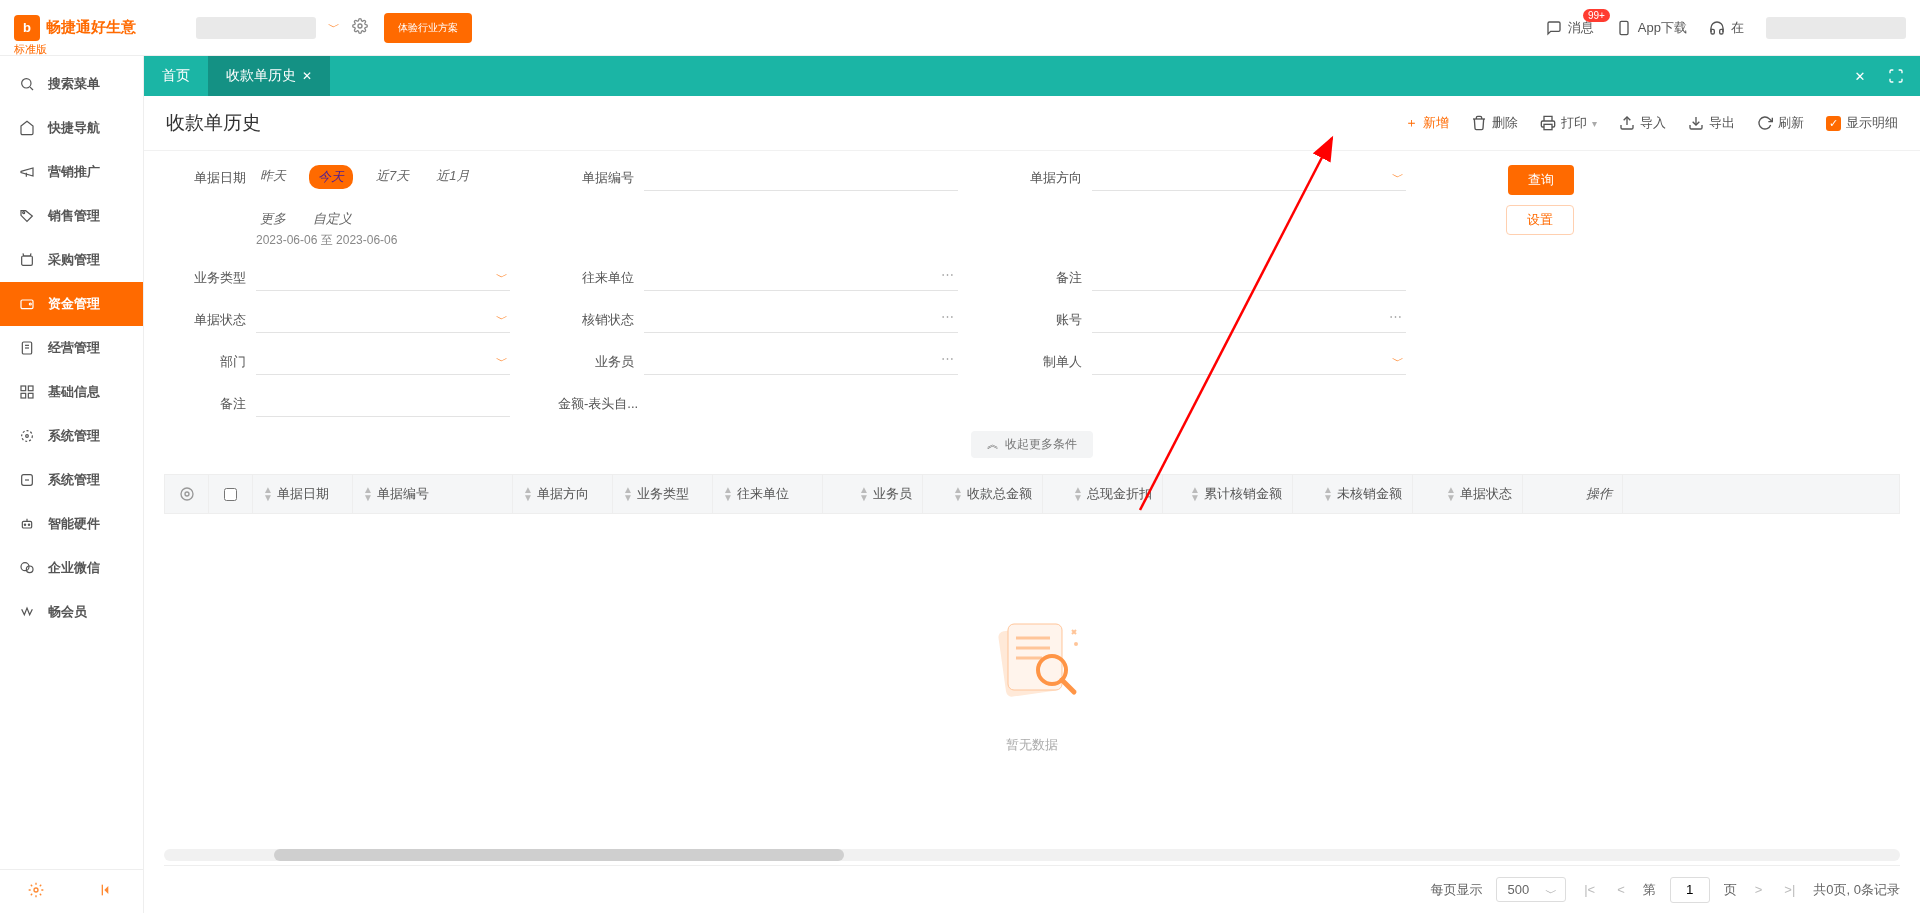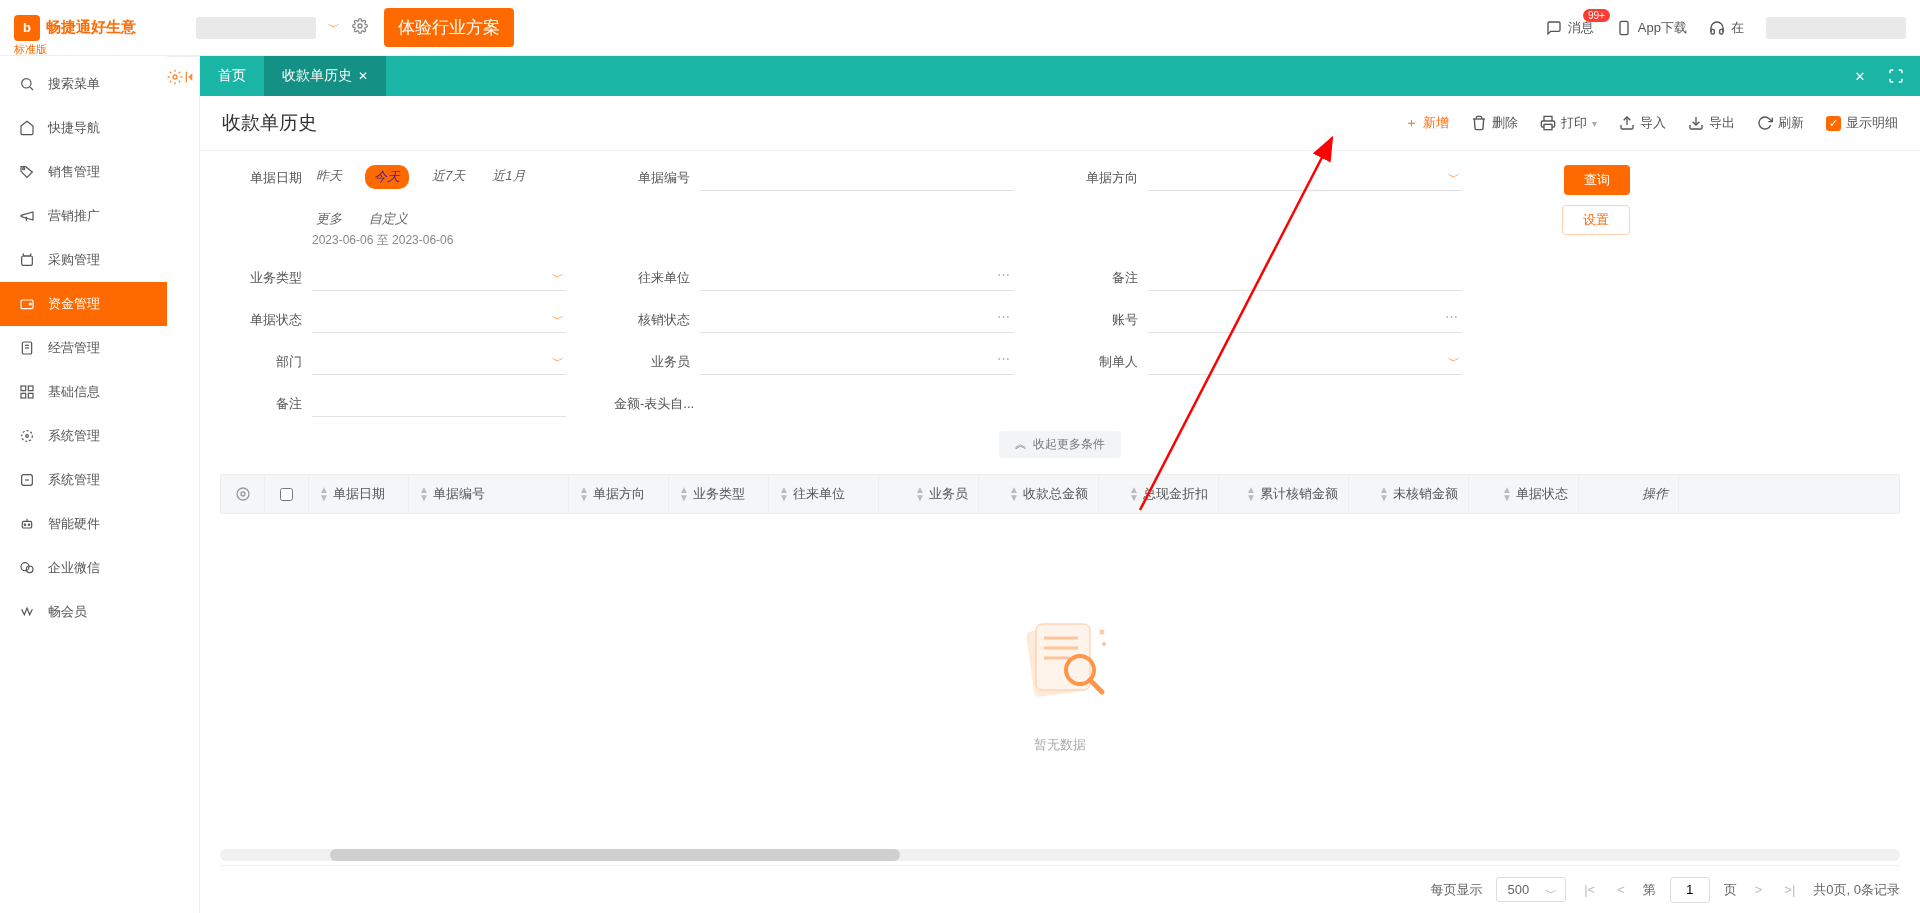--- a/index.html
+++ b/index.html
@@ -10,29 +10,29 @@
 .topbar{height:56px;display:flex;align-items:center;padding:0 14px;border-bottom:1px solid #eee;}
 .logo-box{display:flex;align-items:center;gap:6px;width:174px;}
 .logo-mark{width:26px;height:26px;background:#ff6a00;border-radius:4px;display:flex;align-items:center;justify-content:center;color:#fff;font-weight:bold;}
 .logo-text{color:#ff6a00;font-weight:600;font-size:15px;text-align:right;}
 .logo-sub{color:#ff6a00;font-size:11px;position:absolute;top:42px;left:14px;}
 .blurbox{background:#e9e9e9;border-radius:3px;height:22px;}
 .org-select{display:flex;align-items:center;gap:12px;margin-left:8px;}
 .org-name{width:120px;}
 .chev{color:#ff8a33;font-size:12px;}
 .gear{color:#888;}
-.top-btn{background:#ff6a00;color:#fff;border:none;padding:8px 14px;border-radius:4px;font-size:17px;margin-left:16px;}
+.top-btn{background:#ff6a00;color:#fff;border:none;padding:8px 14px;border-radius:4px;font-size:10px;margin-left:16px;}
 .top-right{margin-left:auto;display:flex;align-items:center;gap:22px;color:#555;font-size:13px;}
 .tr-item{display:flex;align-items:center;gap:6px;position:relative;}
 .badge{position:absolute;top:-10px;right:-16px;background:#ff3b30;color:#fff;border-radius:10px;font-size:10px;padding:1px 5px;}
 .tr-blur{width:140px;}
 
 
 .body{flex:1;display:flex;min-height:0;}
-.sidebar{width:200px;border-right:1px solid #eee;display:flex;flex-direction:row;}
+.sidebar{width:144px;border-right:1px solid #eee;display:flex;flex-direction:column;font-weight:bold;}
 .snav{flex:1;overflow:auto;padding-top:6px;}
 .s-item{display:flex;align-items:center;gap:12px;height:44px;padding:0 18px;color:#555;cursor:pointer;}
 .s-item.active{background:#ff6a00;color:#fff;}
 .s-ico{width:18px;height:18px;display:flex;align-items:center;justify-content:center;}
 .sfoot{height:44px;border-top:1px solid #eee;display:flex;align-items:center;justify-content:space-around;color:#ff8a33;}
 
 
 .main{flex:1;display:flex;flex-direction:column;min-width:0;background:#f7f8f9;}
 .tabs{height:40px;background:#1bb5a5;display:flex;align-items:center;color:#fff;padding-left:0;}
 .tab{height:40px;display:flex;align-items:center;padding:0 18px;font-size:14px;cursor:pointer;}
@@ -158,34 +158,34 @@
             <span class="s-ico">
               <svg class="ico" viewBox="0 0 24 24" fill="none" stroke="currentColor" stroke-width="1.8">
                 <path d="M3 9l9-7 9 7v11a2 2 0 0 1-2 2H5a2 2 0 0 1-2-2z"></path>
               </svg>
             </span>
             <span>快捷导航</span>
           </div>
           <div class="s-item">
             <span class="s-ico">
               <svg class="ico" viewBox="0 0 24 24" fill="none" stroke="currentColor" stroke-width="1.8">
+                <path d="M3 11l18-5v12L3 13z"></path>
+                <path d="M11 13v6"></path>
+              </svg>
+            </span>
+            <span>营销推广</span>
+          </div>
+          <div class="s-item">
+            <span class="s-ico">
+              <svg class="ico" viewBox="0 0 24 24" fill="none" stroke="currentColor" stroke-width="1.8">
                 <path d="M20 12l-8 8-9-9V4h7z"></path>
                 <circle cx="7" cy="7" r="1.5"></circle>
               </svg>
             </span>
             <span>销售管理</span>
-          </div>
-          <div class="s-item">
-            <span class="s-ico">
-              <svg class="ico" viewBox="0 0 24 24" fill="none" stroke="currentColor" stroke-width="1.8">
-                <path d="M3 11l18-5v12L3 13z"></path>
-                <path d="M11 13v6"></path>
-              </svg>
-            </span>
-            <span>营销推广</span>
           </div>
           <div class="s-item">
             <span class="s-ico">
               <svg class="ico" viewBox="0 0 24 24" fill="none" stroke="currentColor" stroke-width="1.8">
                 <path d="M6 2l1 4h10l1-4"></path>
                 <rect x="4" y="6" width="16" height="14" rx="2"></rect>
               </svg>
             </span>
             <span>采购管理</span>
           </div>

